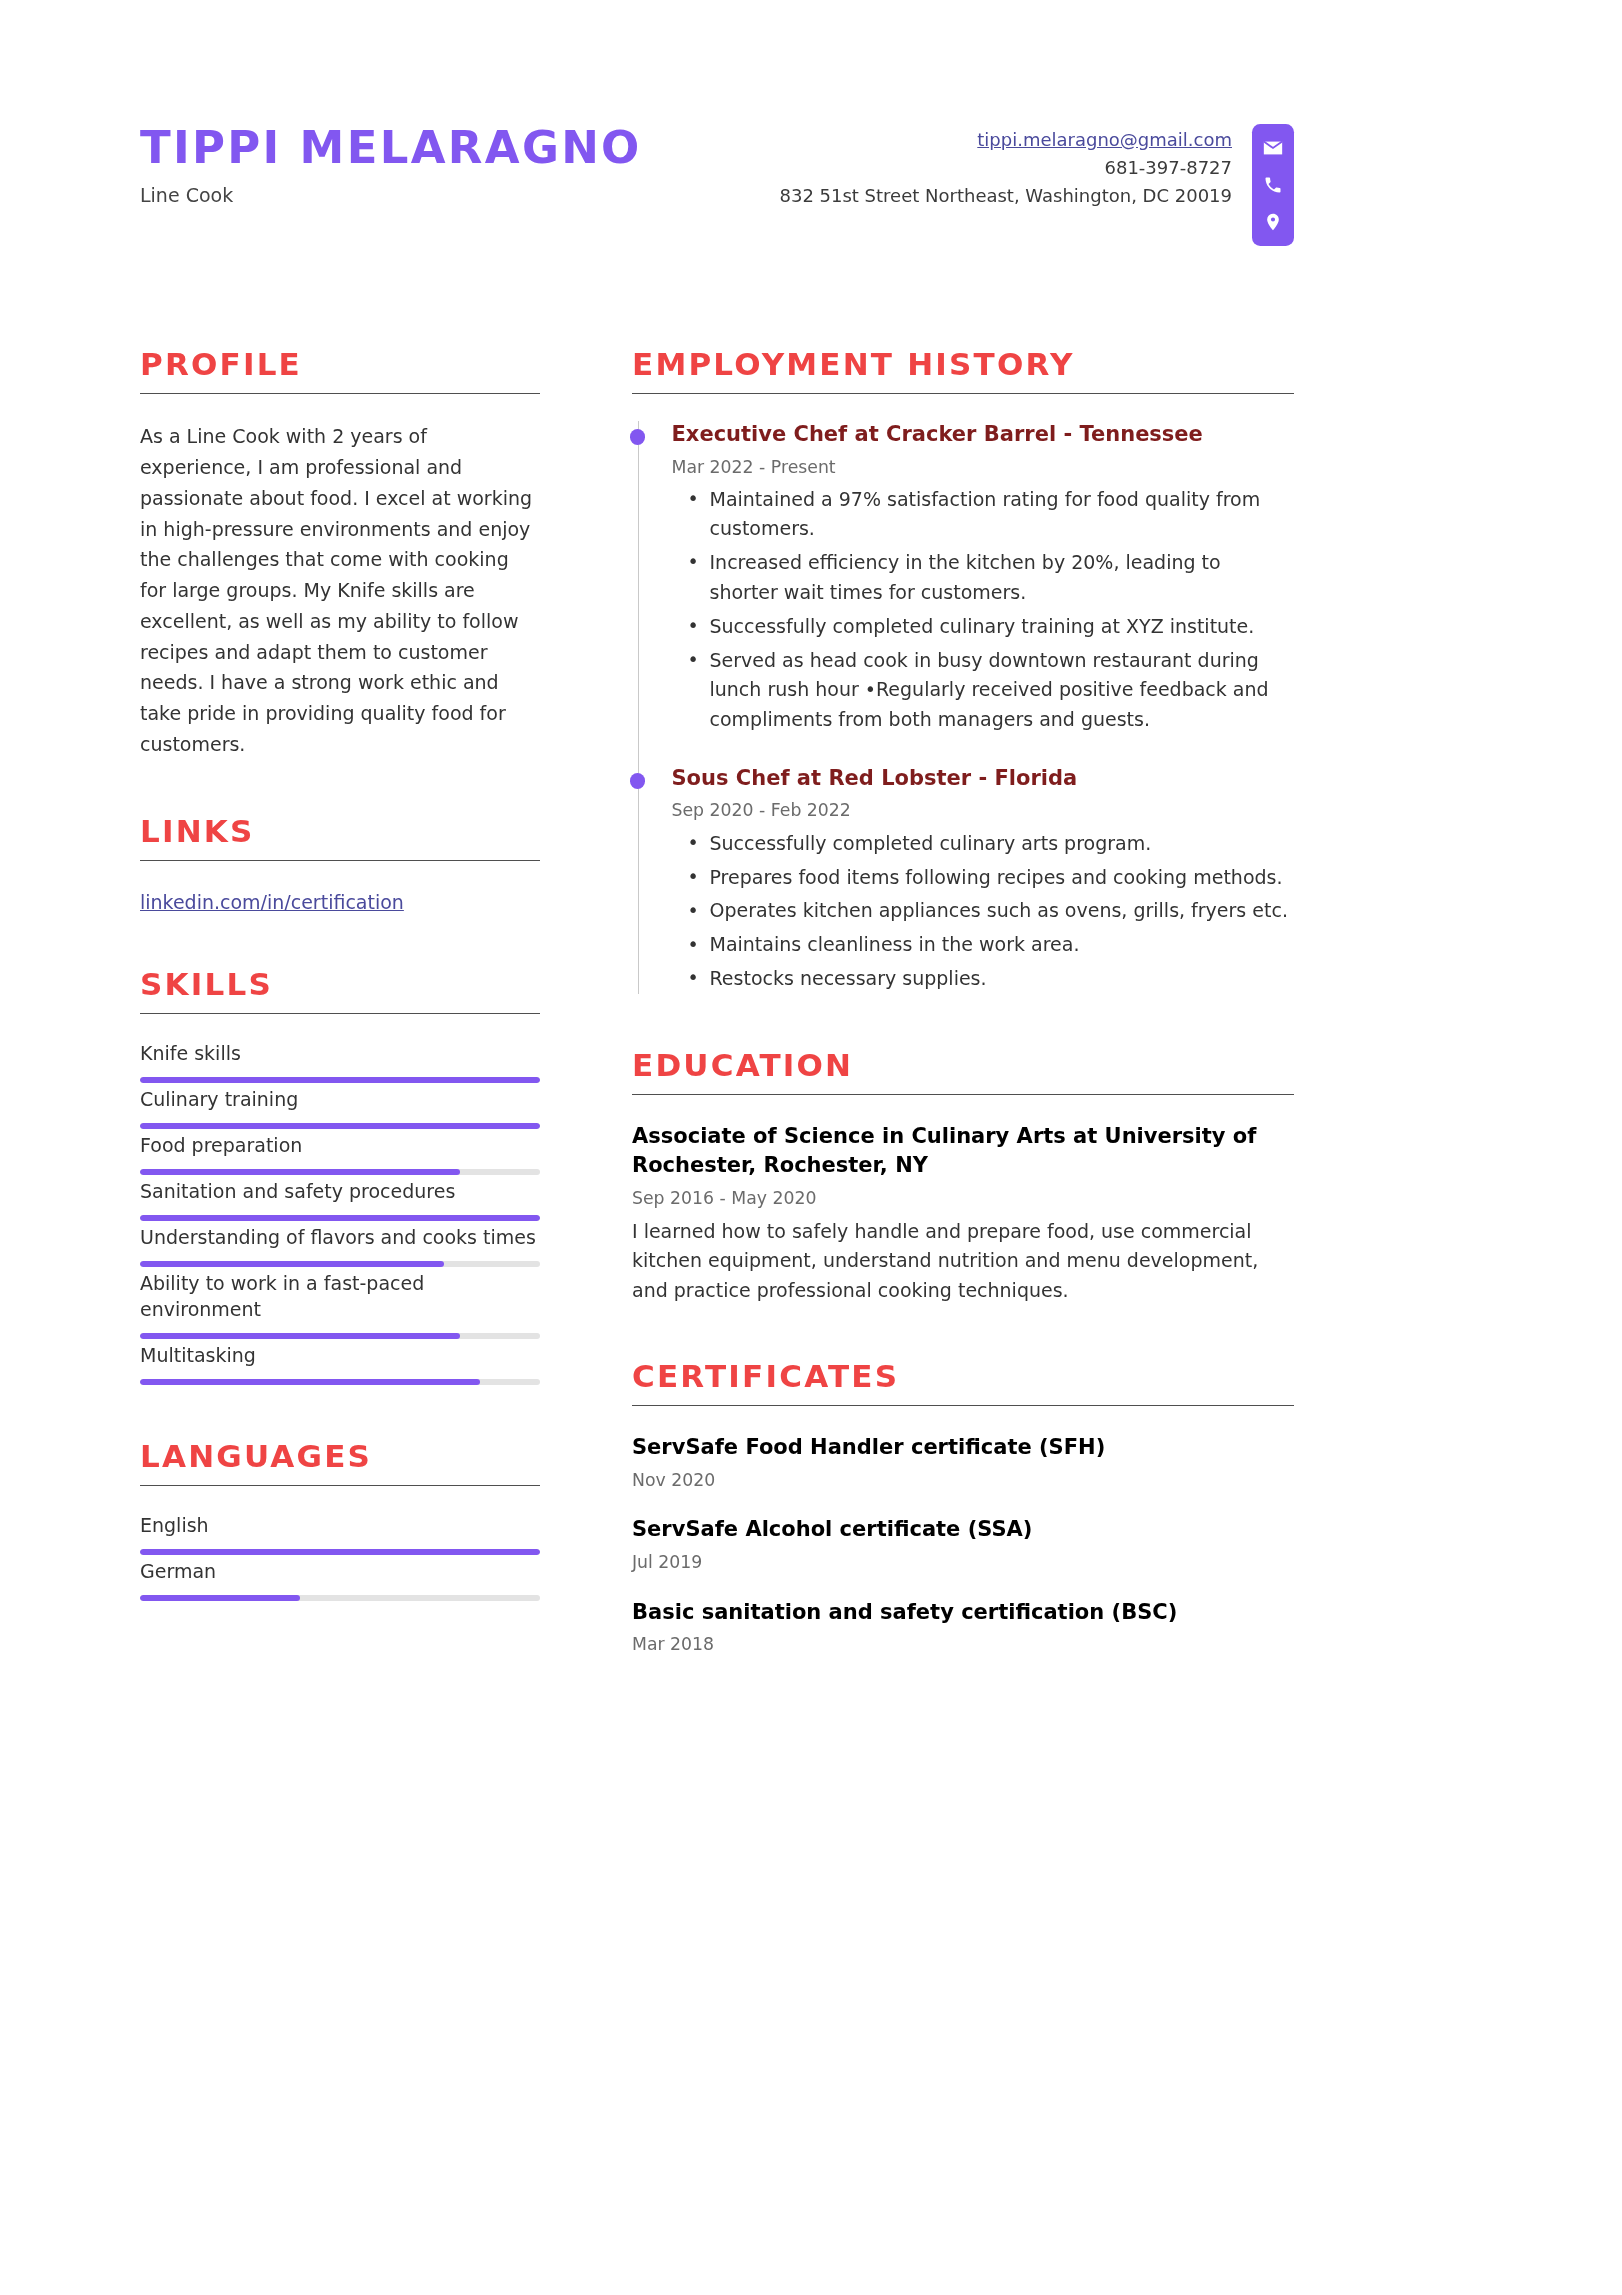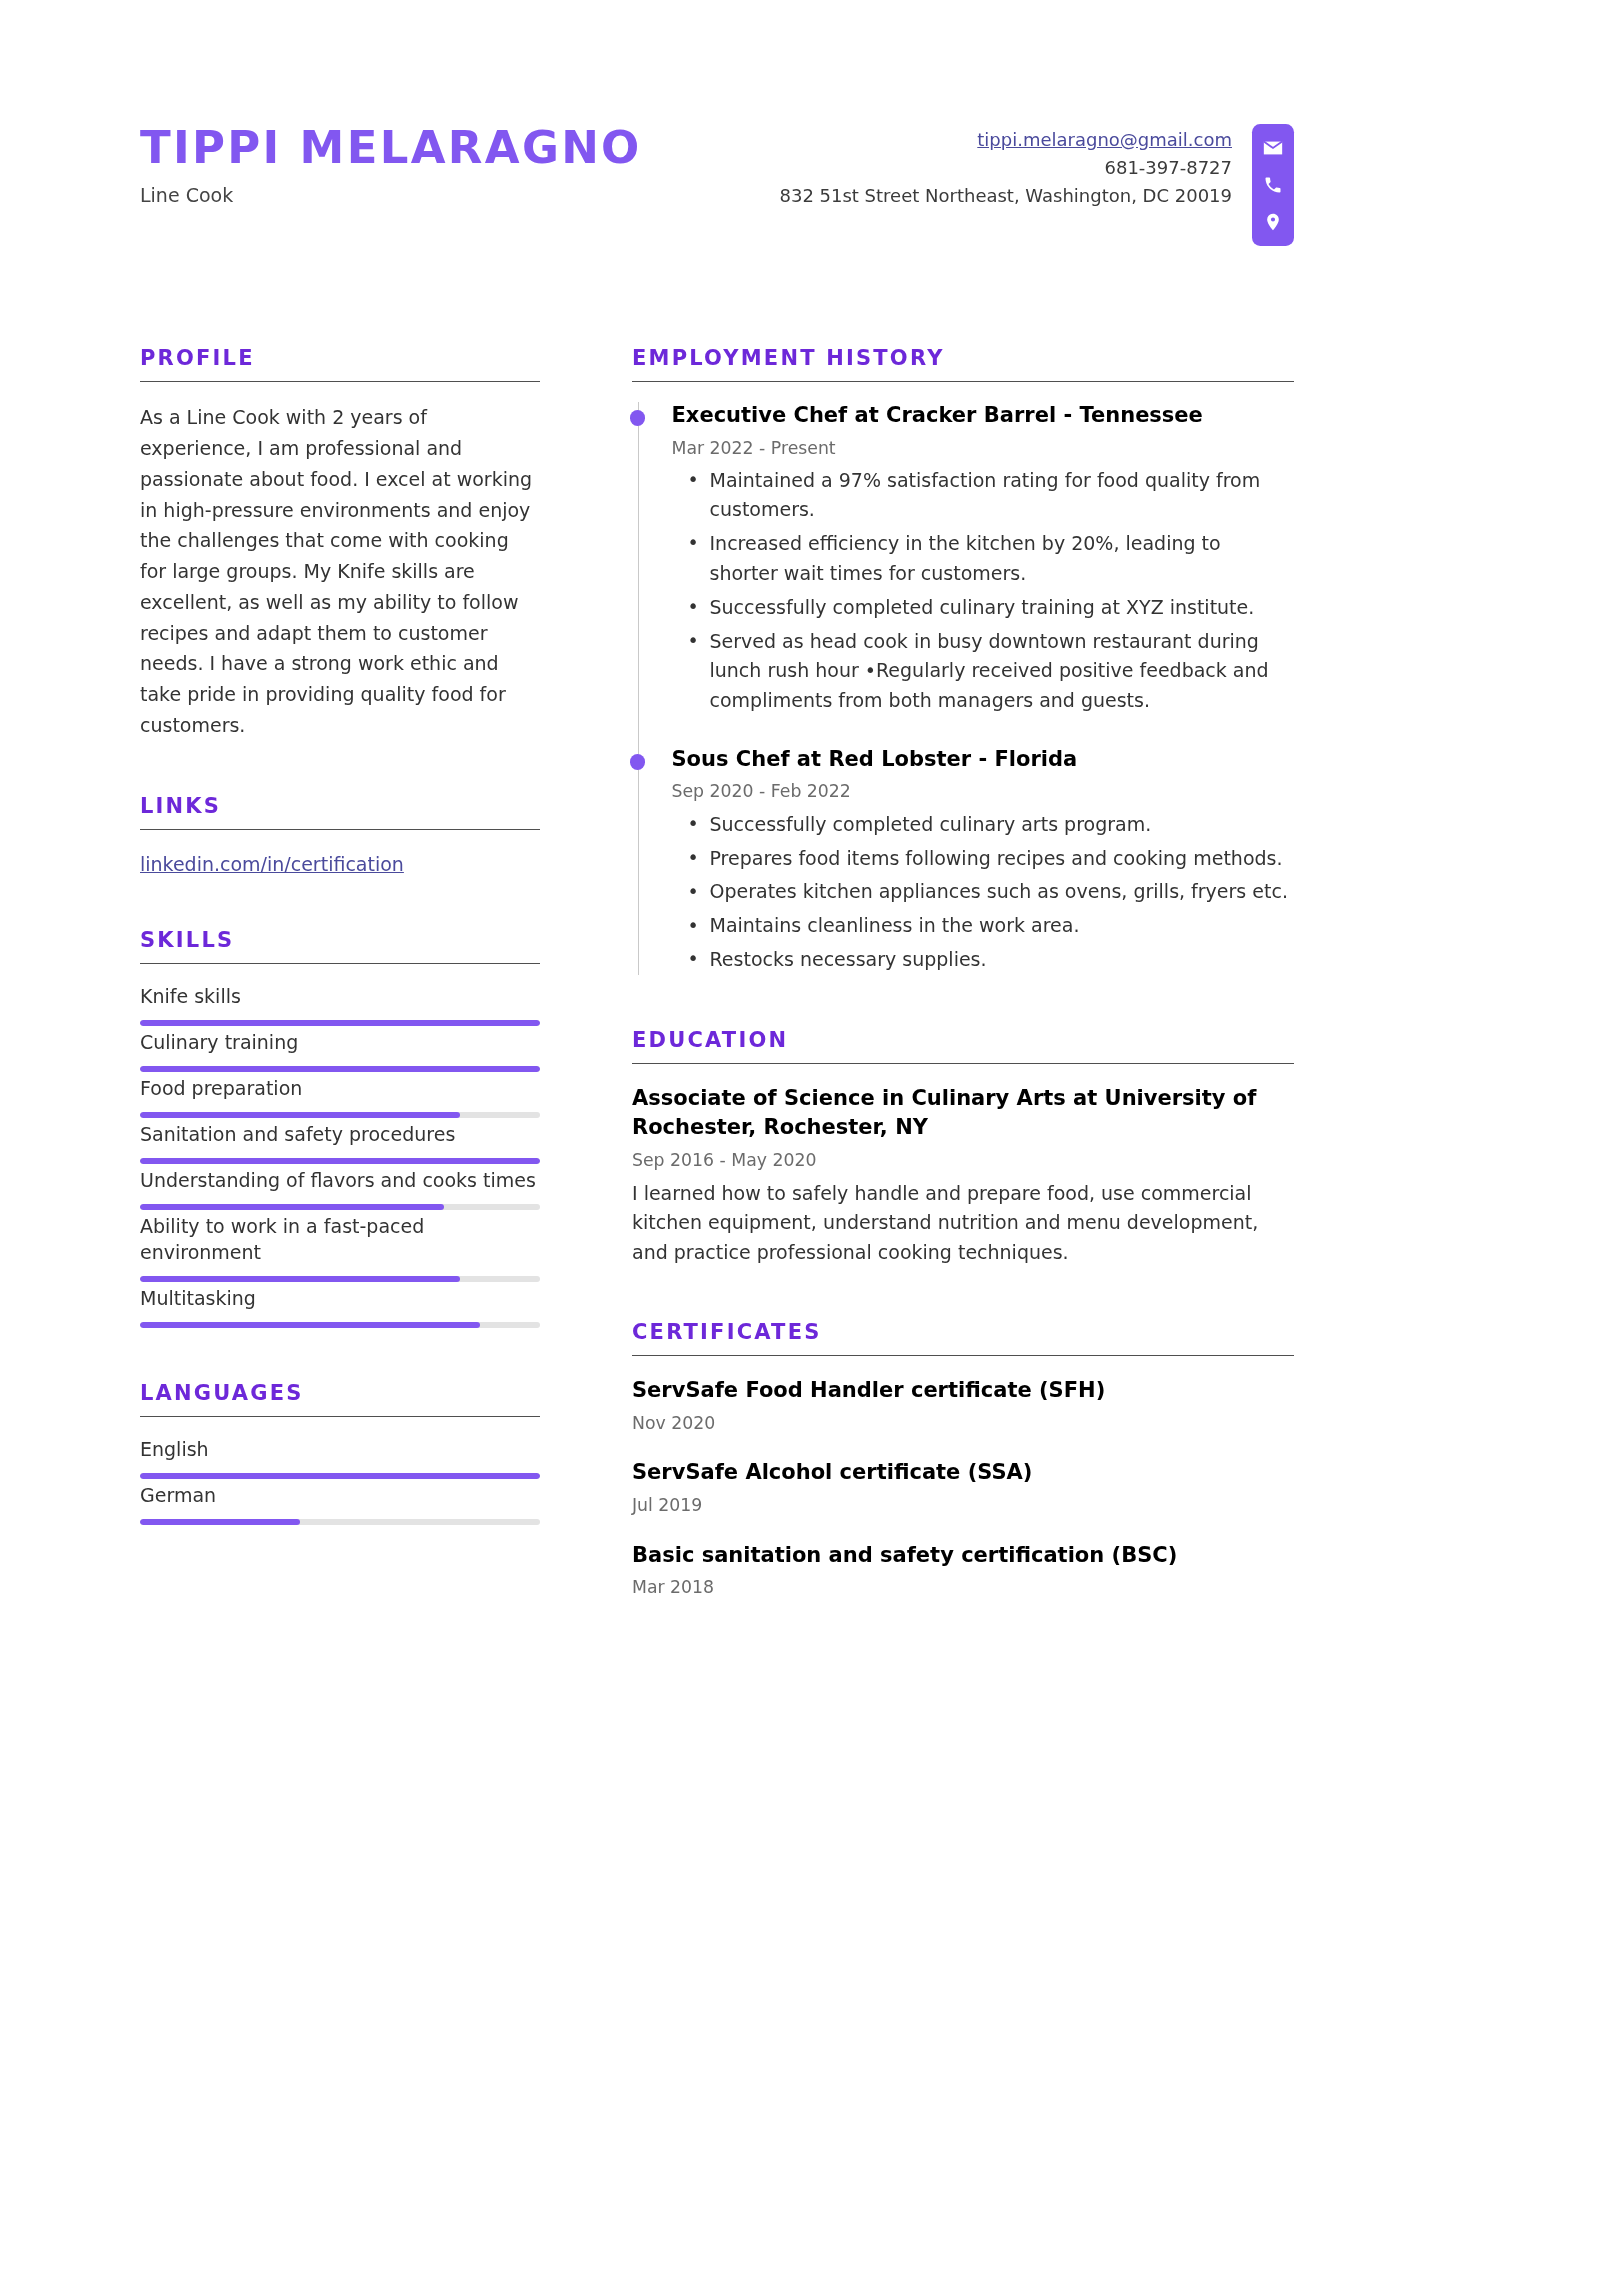--- a/index.html
+++ b/index.html
@@ -88,27 +88,27 @@
     flex: 0 0 427px;
     padding-right: 27px;
   }
   .right-col {
     flex: 1 1 auto;
     padding-left: 65px;
   }
 
   .section { margin-bottom: 53px; }
   .section-title {
-    color: #6d28d9;
-    font-size: 21px;
+    color: #ef4444;
+    font-size: 31px;
     font-weight: 700;
     letter-spacing: 2.2px;
     padding-bottom: 11px;
     border-bottom: 1.4px solid #4f4f4f;
-    margin-bottom: 20px;
+    margin-bottom: 27px;
     text-transform: uppercase;
   }
   .right-col .section-title { border-bottom: 1.4px solid #4f4f4f; }
 
   .profile-text {
     font-size: 19px;
     line-height: 1.62;
     color: #333333;
   }
   .link-item {
@@ -154,21 +154,21 @@
     left: -42px;
     top: 8.2px;
     width: 15.5px;
     height: 15.5px;
     border-radius: 50%;
     background: #8257f0;
   }
   .job-heading {
     font-size: 21px;
     font-weight: 700;
-    color: #000000;
+    color: #7f1d1d;
     line-height: 1.3;
   }
   .job-date {
     font-size: 17.3px;
     color: #6b6b6b;
     margin-top: 8.2px;
     margin-bottom: 8.2px;
   }
   ul.bullets {
     margin: 0;

